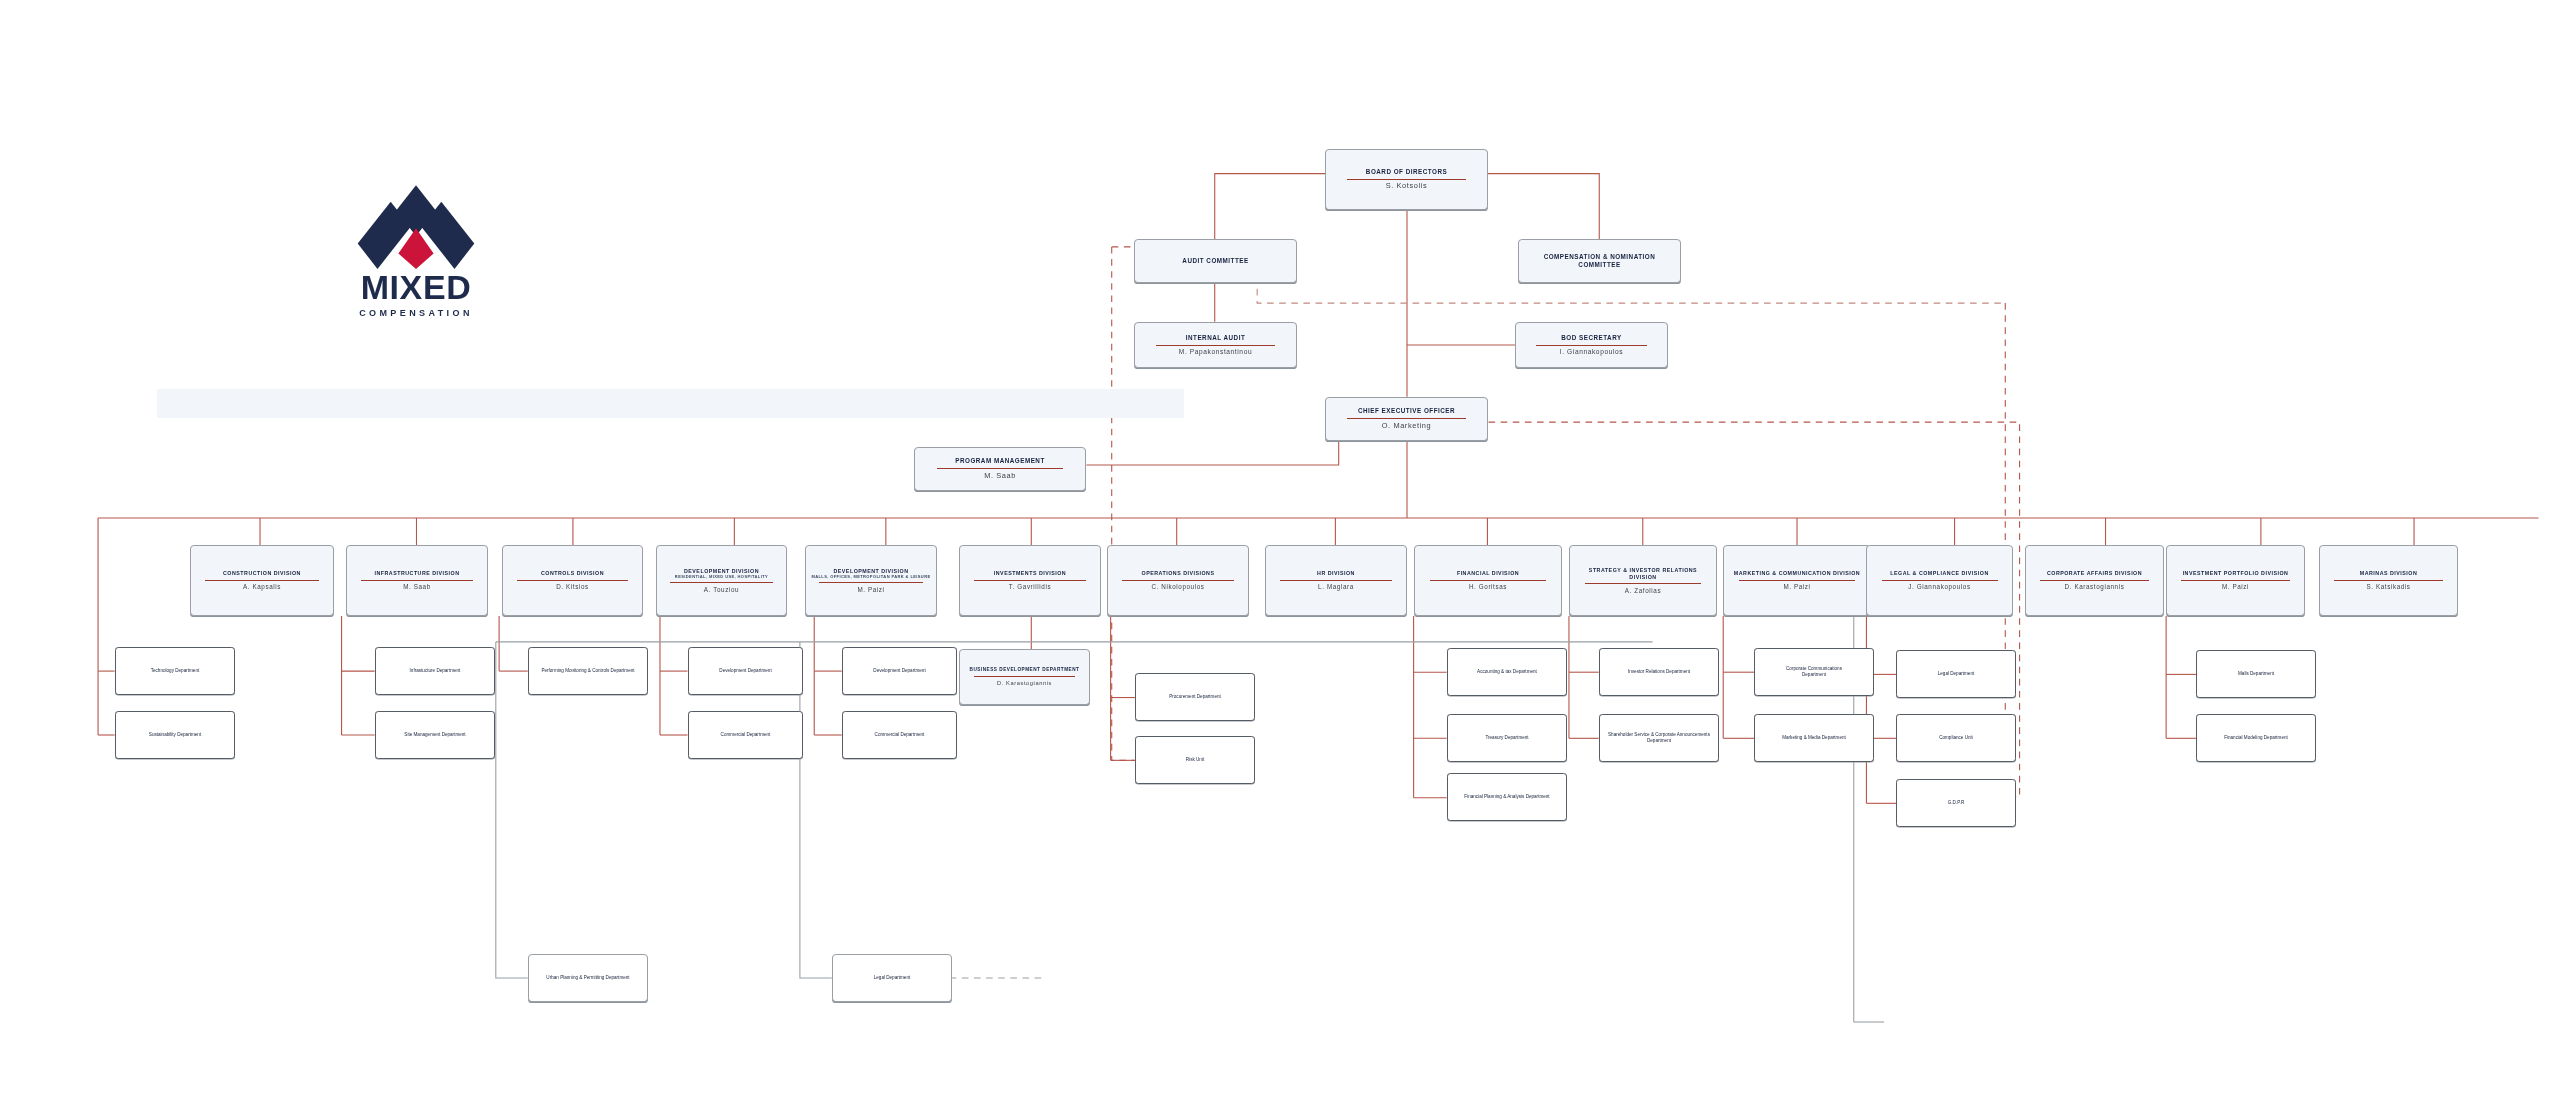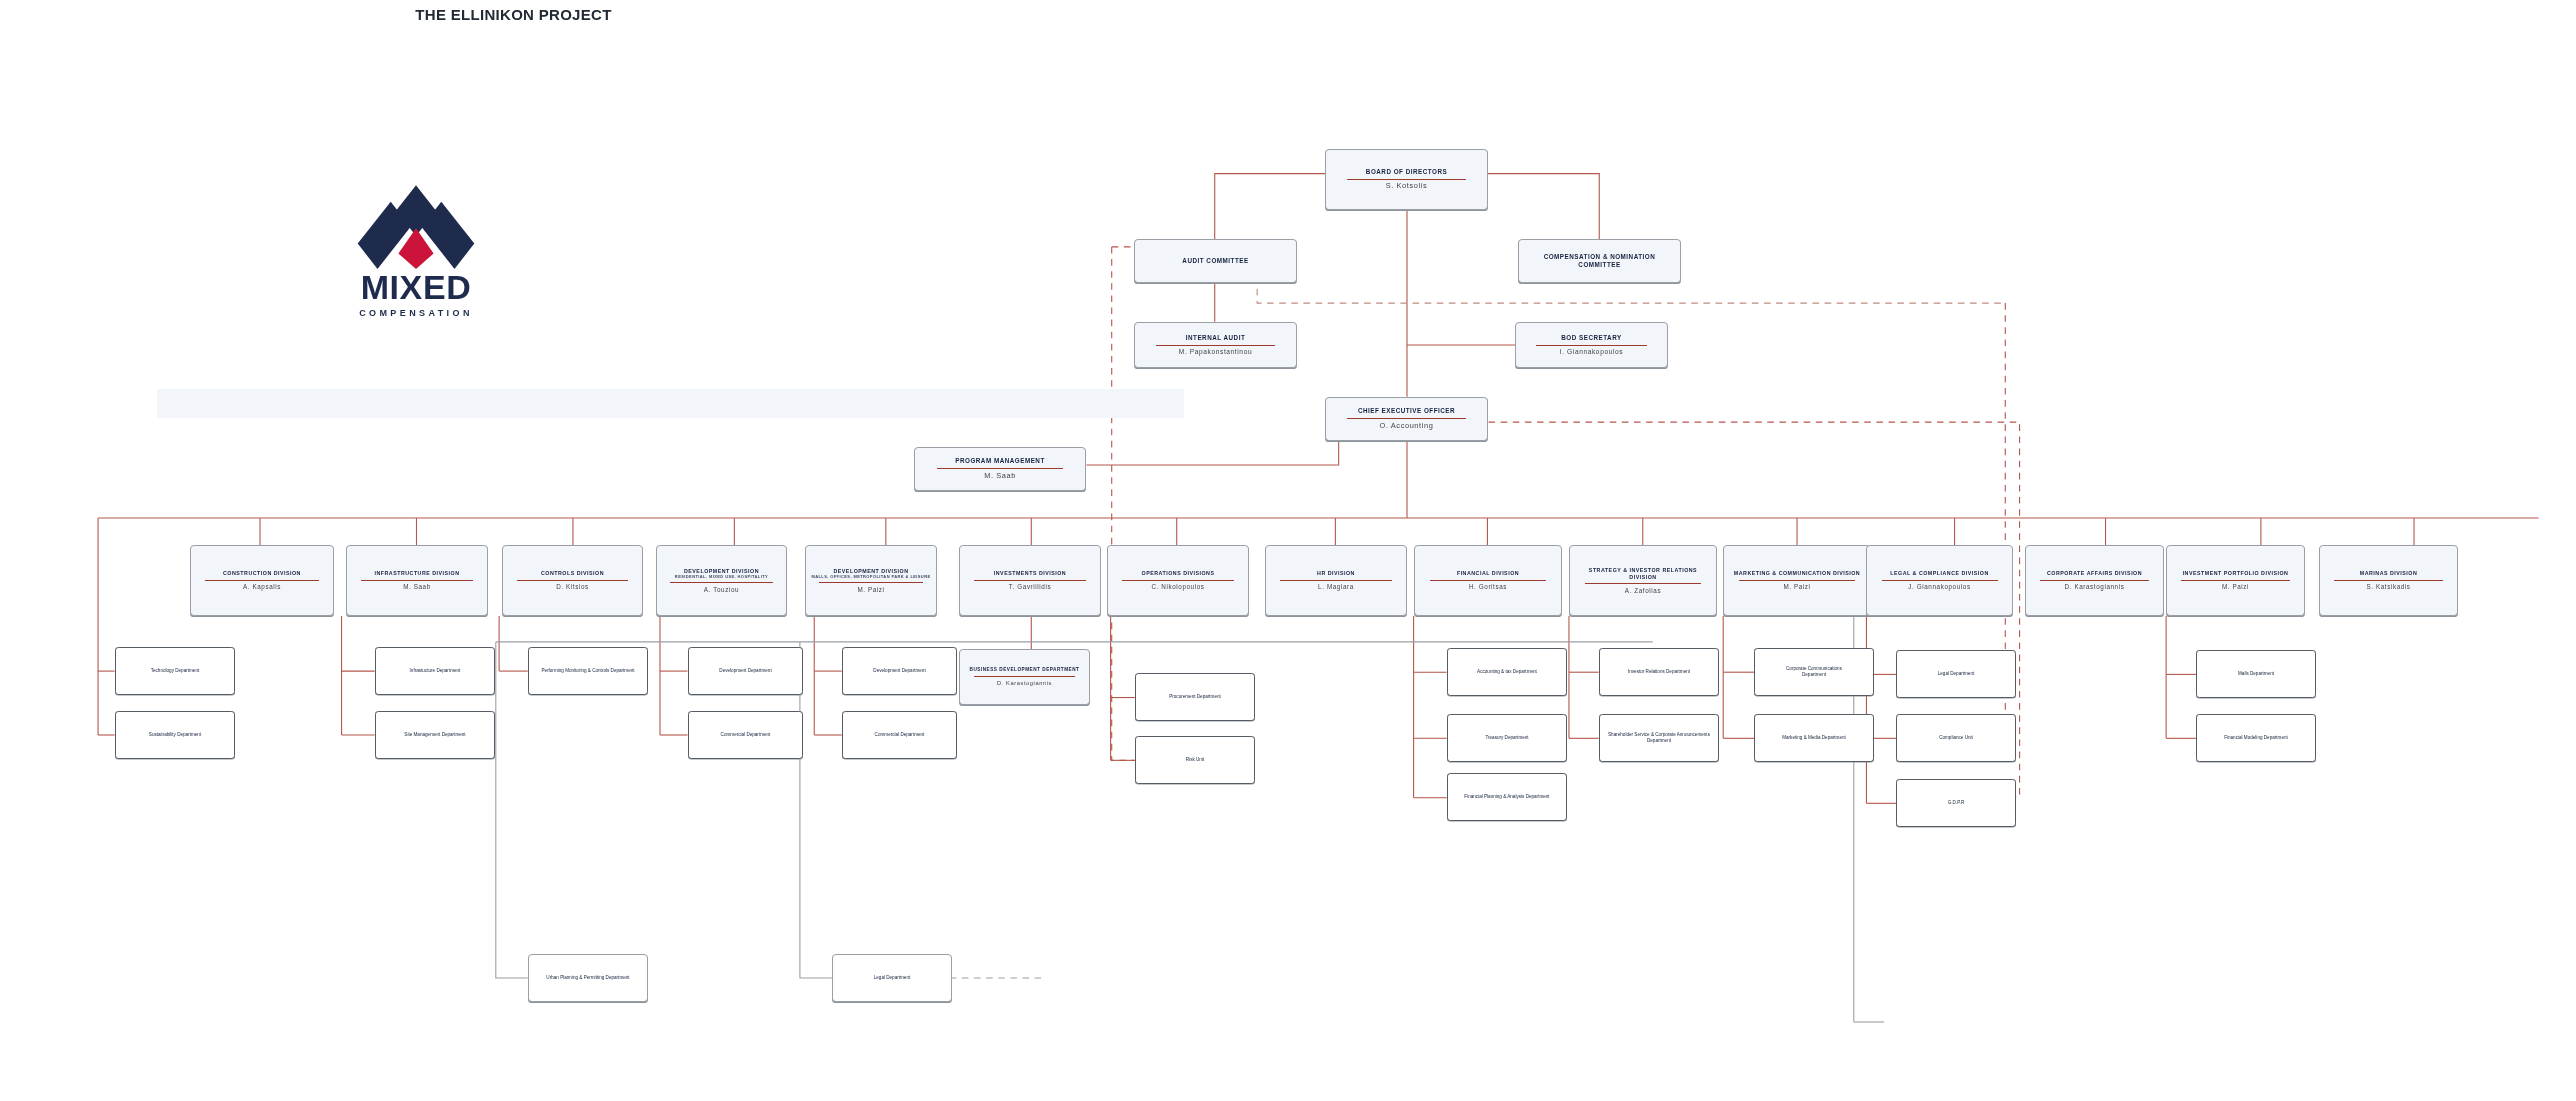--- a/index.html
+++ b/index.html
@@ -241,21 +241,20 @@
 
       <polygon points="206,36 266,112 230,158 170,82" fill="#1e2b4d"></polygon>
 
       <polygon points="160,84 192,130 160,158 128,130" fill="#cc1339"></polygon>
     </svg>
     <div class="logo-word">MIXED</div>
     <div class="logo-sub">COMPENSATION</div>
   </div>
 
   <div id="banner"></div>
-  <div id="banner-title">THE ELLINIKON PROJECT</div>
 
   <div class="node exec t-exec" style="left:1325px;top:149px;width:163px;height:61px;">
     <div class="title">BOARD OF DIRECTORS</div>
     <div class="rule"></div>
     <div class="person">S. Kotsolis</div>
   </div>
 
   <div class="node exec t-exec" style="left:1134px;top:239px;width:163px;height:44px;">
     <div class="title">AUDIT COMMITTEE</div>
   </div>
@@ -272,21 +271,21 @@
 
   <div class="node exec t-exec" style="left:1515px;top:322px;width:153px;height:46px;">
     <div class="title">BoD SECRETARY</div>
     <div class="rule"></div>
     <div class="person" style="font-size:6.6px;">I. Giannakopoulos</div>
   </div>
 
   <div class="node exec t-exec" style="left:1325px;top:397px;width:163px;height:44px;">
     <div class="title">CHIEF EXECUTIVE OFFICER</div>
     <div class="rule"></div>
-    <div class="person">O. Accounting</div>
+    <div class="person">O. Marketing</div>
   </div>
 
   <div class="node exec t-exec" style="left:914px;top:447px;width:172px;height:44px;">
     <div class="title">PROGRAM MANAGEMENT</div>
     <div class="rule"></div>
     <div class="person">M. Saab</div>
   </div>
 
   <div class="node exec t-div" style="left:190px;top:545px;width:144px;height:71px;">
     <div class="title">CONSTRUCTION DIVISION</div>

